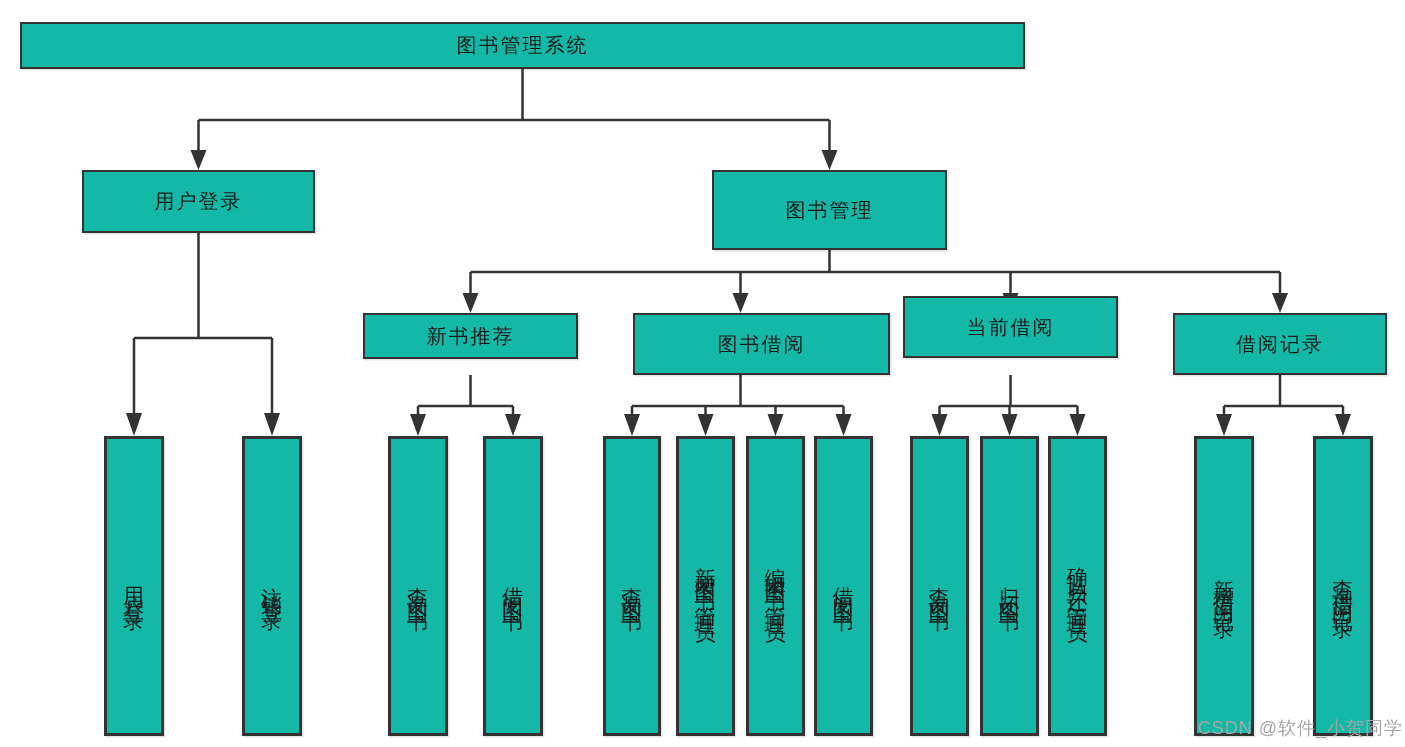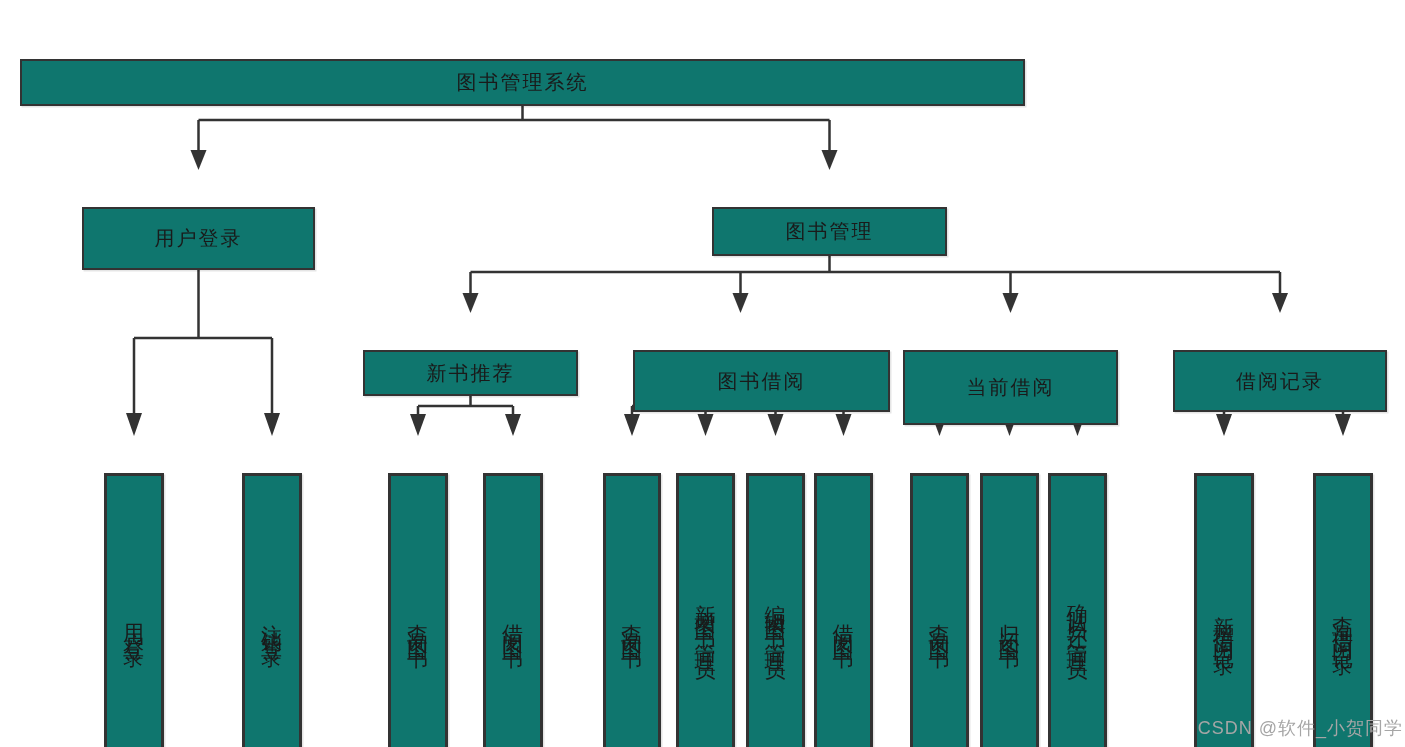--- a/index.html
+++ b/index.html
@@ -15,25 +15,25 @@
     width:1405px;height:747px;
     background:var(--background);
     font-family:"Liberation Sans","DejaVu Sans",sans-serif;
     overflow:hidden;
   }
   svg.connectors{position:absolute;left:0;top:0;width:1405px;height:747px;}
   .connectors path{stroke:var(--line);stroke-width:2.5;fill:none;}
   .connectors polygon{fill:var(--line);stroke:none;}
   .node{
     position:absolute;box-sizing:border-box;
-    background:#0f766e;border:2px solid var(--border);
+    background:#14b8a6;border:2px solid var(--border);
     display:flex;align-items:center;justify-content:center;
     color:var(--text);font-size:20px;letter-spacing:2px;
     box-shadow:1.5px 1.5px 0 rgba(0,0,0,0.10);
-    z-index:2;white-space:nowrap;margin-top:37px;
+    z-index:2;white-space:nowrap;
   }
   .node.v{
     border-width:3px;
     writing-mode:vertical-rl;
     text-orientation:mixed;
     font-size:21px;letter-spacing:8px;line-height:1;
     white-space:normal;
   }
   .watermark{
     position:absolute;right:2px;top:716px;z-index:5;
@@ -85,25 +85,25 @@
     <g>
       <path d="M1280 375 V406 M1224 406 H1343 M1224 406 V415 M1343 406 V415"></path>
       <polygon points="1216,414 1232,414 1224,436"></polygon>
       <polygon points="1335,414 1351,414 1343,436"></polygon>
     </g>
   </svg>
 
   <div class="node" style="left:20px;top:22px;width:1005px;height:47px">图书管理系统</div>
 
   <div class="node" style="left:82px;top:170px;width:233px;height:63px">用户登录</div>
-  <div class="node" style="left:712px;top:170px;width:235px;height:49px">图书管理</div>
+  <div class="node" style="left:712px;top:170px;width:235px;height:80px">图书管理</div>
 
   <div class="node" style="left:363px;top:313px;width:215px;height:46px">新书推荐</div>
   <div class="node" style="left:633px;top:313px;width:257px;height:62px">图书借阅</div>
-  <div class="node" style="left:903px;top:313px;width:215px;height:75px">当前借阅</div>
+  <div class="node" style="left:903px;top:296px;width:215px;height:62px">当前借阅</div>
   <div class="node" style="left:1173px;top:313px;width:214px;height:62px">借阅记录</div>
 
   <div class="node v" style="left:104px;top:436px;width:60px;height:300px">用户登录</div>
   <div class="node v" style="left:242px;top:436px;width:60px;height:300px">注销登录</div>
 
   <div class="node v" style="left:388px;top:436px;width:60px;height:300px">查询图书</div>
   <div class="node v" style="left:483px;top:436px;width:60px;height:300px">借阅图书</div>
 
   <div class="node v" style="left:603px;top:436px;width:58px;height:300px">查询图书</div>
   <div class="node v" style="left:676px;top:436px;width:59px;height:300px">新增图书（管理员）</div>

